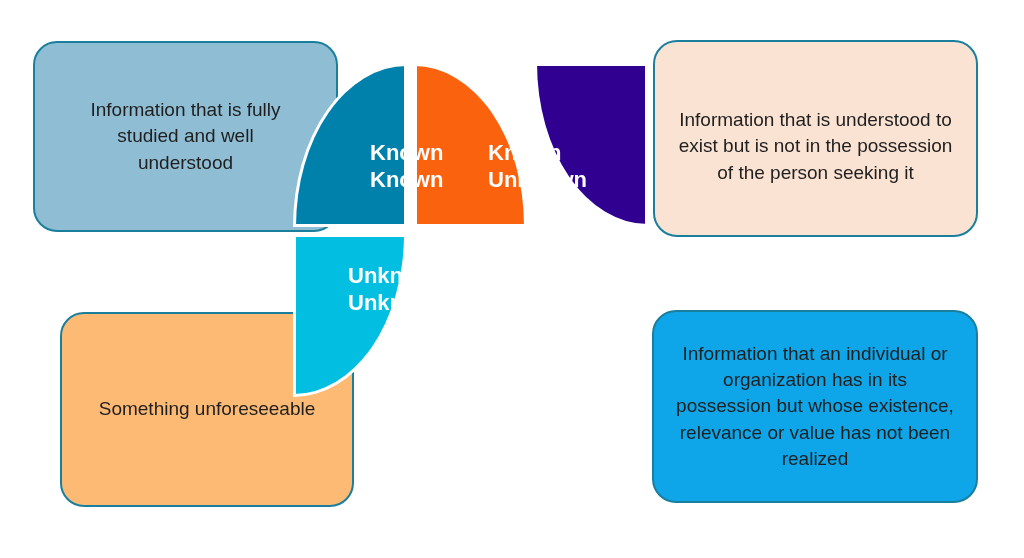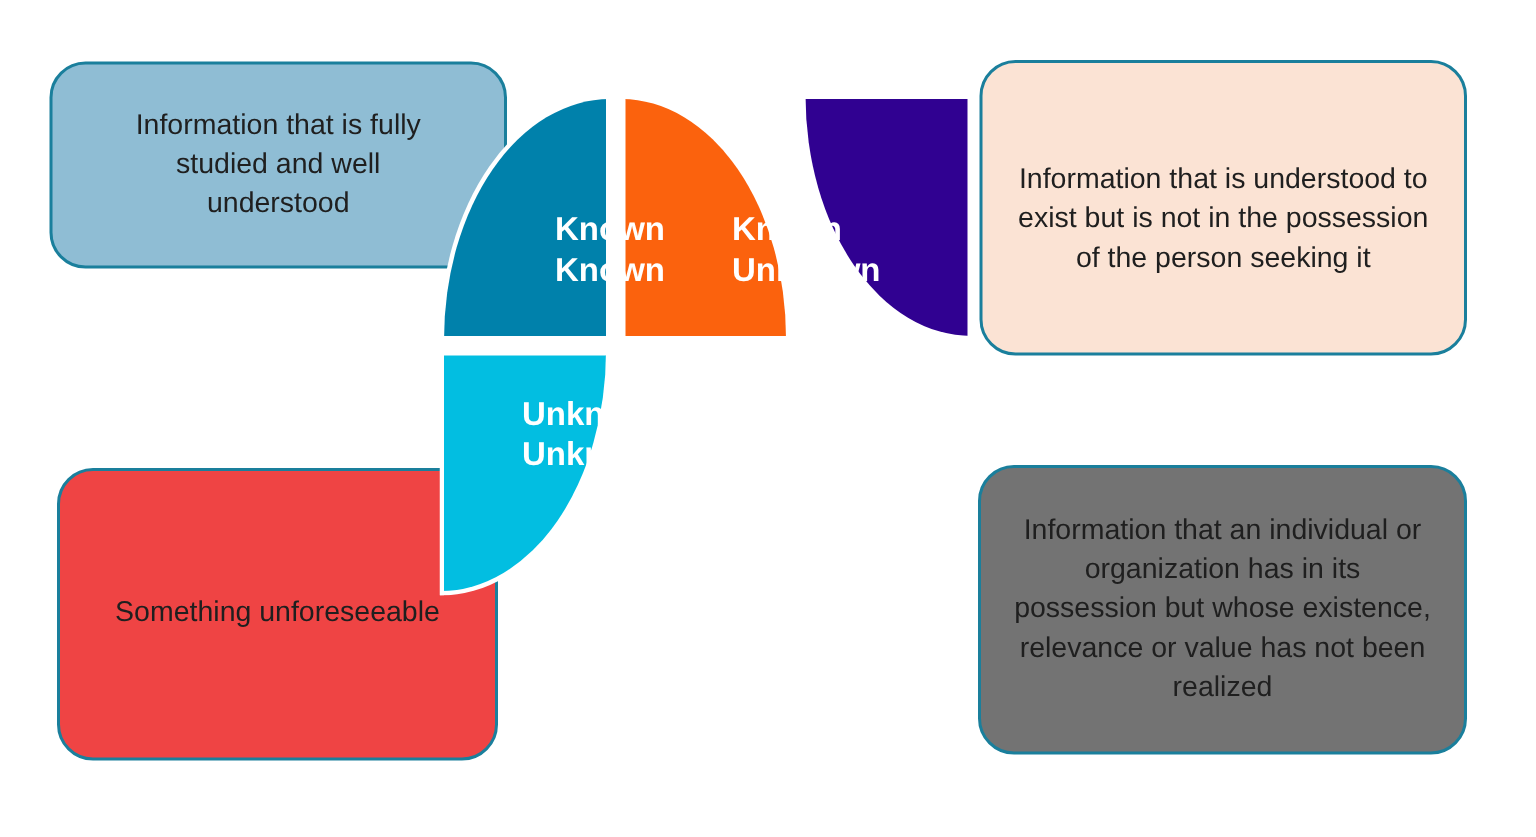--- a/index.html
+++ b/index.html
@@ -25,21 +25,21 @@
     display: flex;
     align-items: center;
     justify-content: center;
     text-align: center;
     color: #1f1f1f;
     font-size: 19px;
     line-height: 1.38;
     z-index: 1;
   }
   .callout-text { margin: 0 auto; }
-  .c-tl { left: 33px;  top: 41px;  width: 305px; height: 138px; }
+  .c-tl { left: 33px;  top: 41px;  width: 305px; height: 191px; }
   .c-tl .callout-text { max-width: 232px; }
   .c-tr { left: 653px; top: 40px;  width: 325px; height: 197px; }
   .c-tr .callout-text { max-width: 278px; margin-top: 16px; }
   .c-bl { left: 38px;  top: 312px; width: 294px; height: 195px; }
   .c-bl .callout-text { max-width: 260px; }
   .c-br { left: 652px; top: 310px; width: 326px; height: 193px; }
   .c-br .callout-text { max-width: 280px; }
 
   
   .pie {
@@ -84,25 +84,25 @@
 <div class="canvas">
 
   <div class="callout c-tl" style="background-color: rgb(143, 189, 212);">
     <div class="callout-text">Information that is fully studied and well understood</div>
   </div>
 
   <div class="callout c-tr" style="background-color: rgb(251, 227, 212);">
     <div class="callout-text">Information that is understood to exist but is not in the possession of the person seeking it</div>
   </div>
 
-  <div class="callout c-bl" style="background-color: #ef4444;">
+  <div class="callout c-bl" style="background-color: #fdba74; margin-left: 22px;">
     <div class="callout-text">Something unforeseeable</div>
   </div>
 
-  <div class="callout c-br" style="background-color: #737373;">
+  <div class="callout c-br" style="background-color: #0ea5e9;">
     <div class="callout-text">Information that an individual or organization has in its possession but whose existence, relevance or value has not been realized</div>
   </div>
 
   <div class="pie">
     <div class="quad q-tl" style="background-color: rgb(0, 129, 171);"></div>
     <div class="quad q-tr" style="background-color: rgb(251, 98, 13);"></div>
     <div class="quad q-bl" style="background-color: rgb(48, 1, 145);"></div>
     <div class="quad q-br" style="background-color: rgb(2, 190, 225);"></div>
 
     <div class="quad-label lbl-tl">

